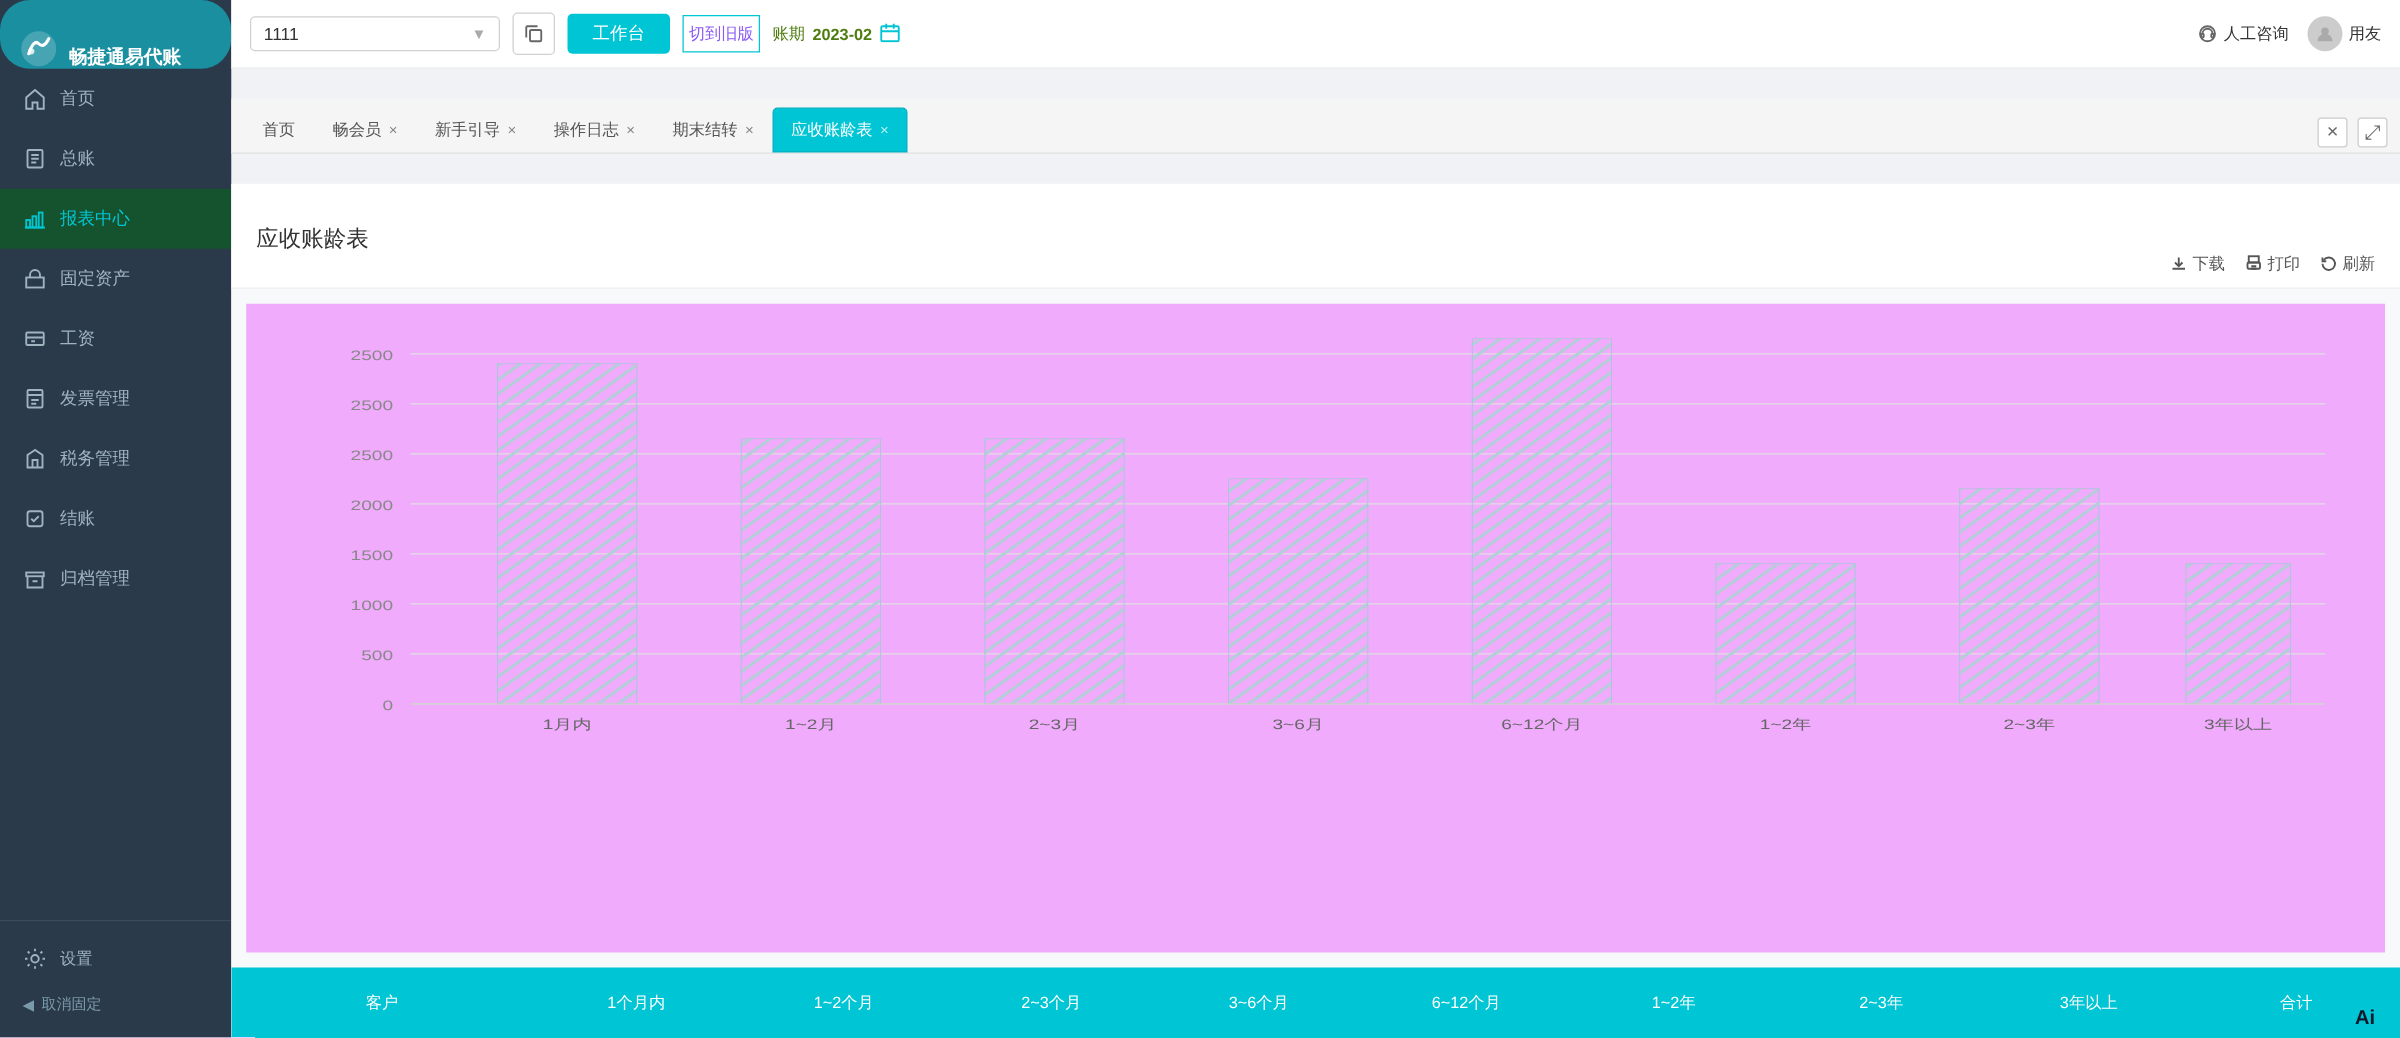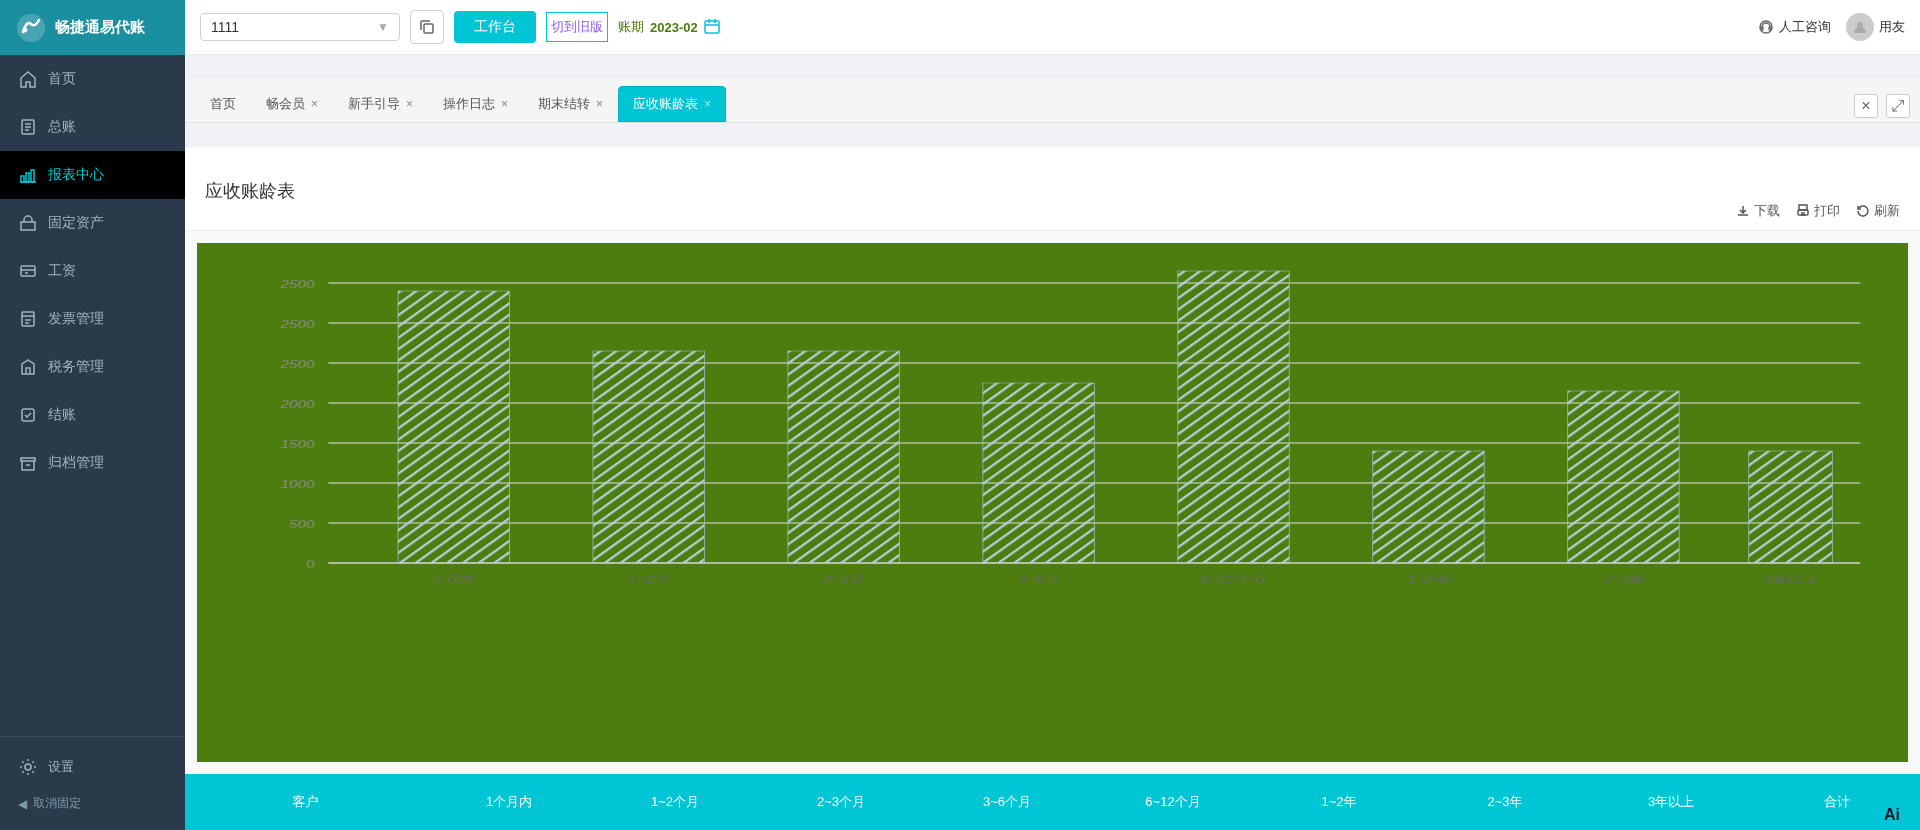--- a/index.html
+++ b/index.html
@@ -12,25 +12,26 @@
       display: flex;
       flex-direction: column;
       flex-shrink: 0;
       height: 100%;
       overflow: hidden;
     }
     .sidebar-logo {
       height: 55px;
       background: #1a8fa0;
       display: flex;
-      align-items: center;
+      align-items: flex-end;
       padding: 0 15px;
       color: white;
       font-size: 15px;
       font-weight: bold;
+      border-radius: 24px;
     }
     .sidebar-logo-icon {
       width: 32px;
       height: 32px;
       margin-right: 8px;
       flex-shrink: 0;
     }
     .sidebar-scroll {
       flex: 1;
       overflow-y: auto;
@@ -40,21 +41,21 @@
     .sidebar-scroll::-webkit-scrollbar-thumb { background: #3a4a5a; border-radius: 2px; }
     .sidebar-item {
       display: flex;
       align-items: center;
       padding: 14px 18px;
       color: #a0b4c0;
       cursor: pointer;
       transition: background 0.2s;
       font-size: 14px;
     }
-    .sidebar-item.active { color: #00c5d4; background: #000000; }
+    .sidebar-item.active { color: #00c5d4; background: #14532d; }
     .sidebar-item-icon {
       width: 20px;
       height: 20px;
       margin-right: 10px;
       flex-shrink: 0;
       display: flex;
       align-items: center;
       justify-content: center;
       font-size: 16px;
     }
@@ -276,27 +277,26 @@
       align-items: center;
       gap: 4px;
       color: #555;
       cursor: pointer;
       font-size: 13px;
       margin-top: 40px;
     }
 
     
     .chart-container {
-      background: #4d7c0f;
+      background: #f0abfc;
       margin: 12px;
       padding: 20px;
       flex: 1;
       min-height: 400px;
       position: relative;
-      font-style: italic;
     }
 
     .chart-svg {
       width: 100%;
       height: 360px;
     }
 
     
     .table-header {
       height: 56px;

